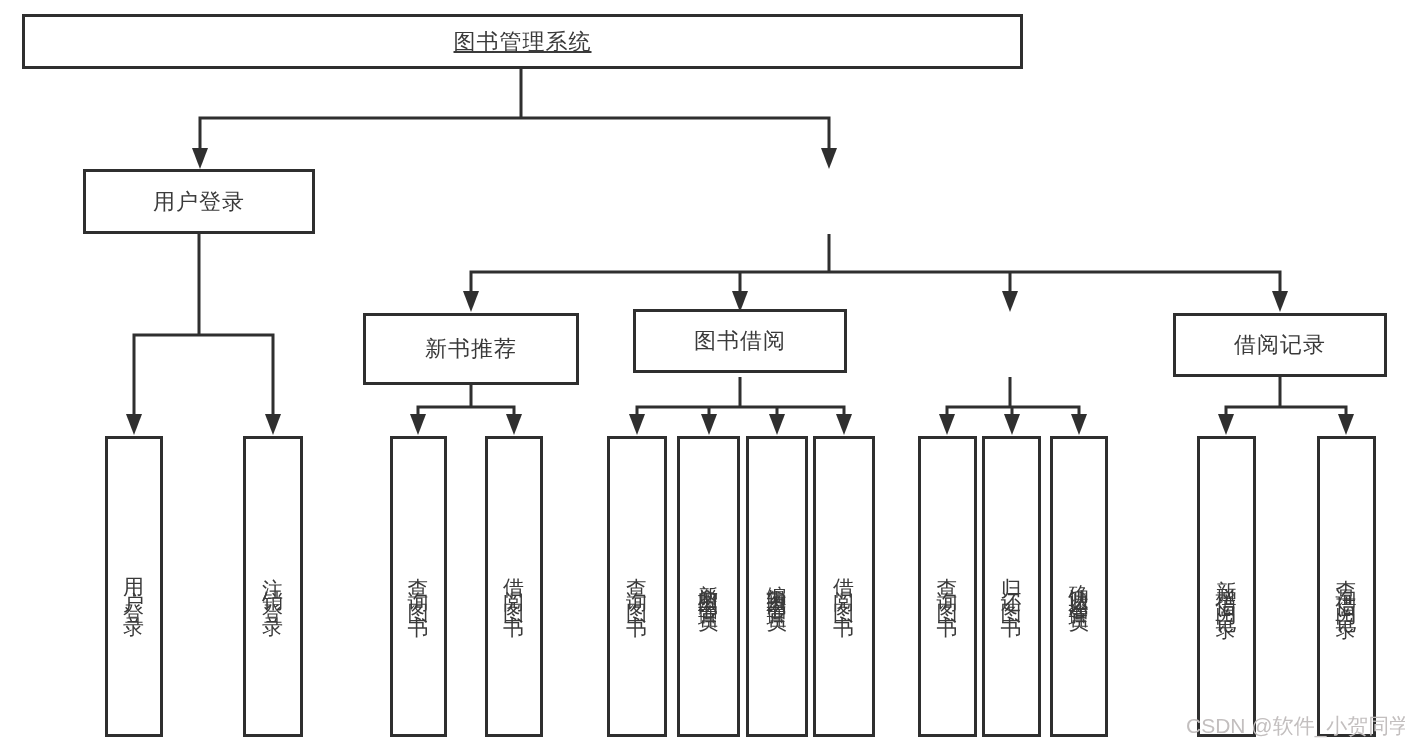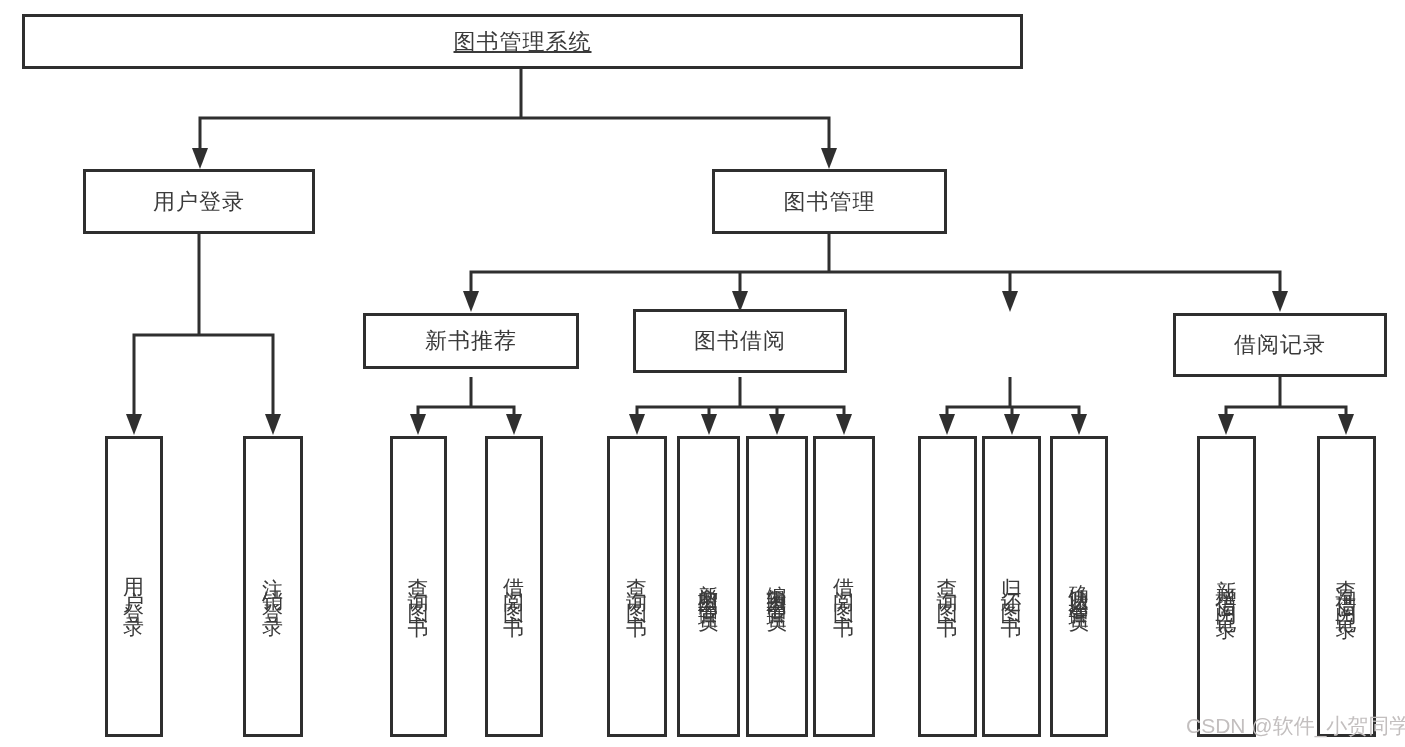--- a/index.html
+++ b/index.html
@@ -93,25 +93,22 @@
     </g>
   </svg>
 
   <div class="box hbox" style="left:22px; top:14px; width:1001px; height:55px;text-decoration:underline;">
     <span>图书管理系统</span>
   </div>
 
   <div class="box hbox" style="left:83px; top:169px; width:232px; height:65px;">
     <span>用户登录</span>
   </div>
-  <div class="box hbox" style="left:712px; top:169px; width:235px; height:65px;">
-    <span>图书管理</span>
-  </div>
 
-  <div class="box hbox" style="left:363px; top:313px; width:216px; height:56px;font-family:Liberation Mono, monospace;">
+  <div class="box hbox" style="left:363px; top:313px; width:216px; height:72px;font-family:Liberation Mono, monospace;">
     <span>新书推荐</span>
   </div>
   <div class="box hbox" style="left:633px; top:309px; width:214px; height:64px;">
     <span>图书借阅</span>
   </div>
   <div class="box hbox" style="left:1173px; top:313px; width:214px; height:64px;">
     <span>借阅记录</span>
   </div>
 
   <div class="box vbox" style="left:105px; top:436px; width:58px; height:301px;">

